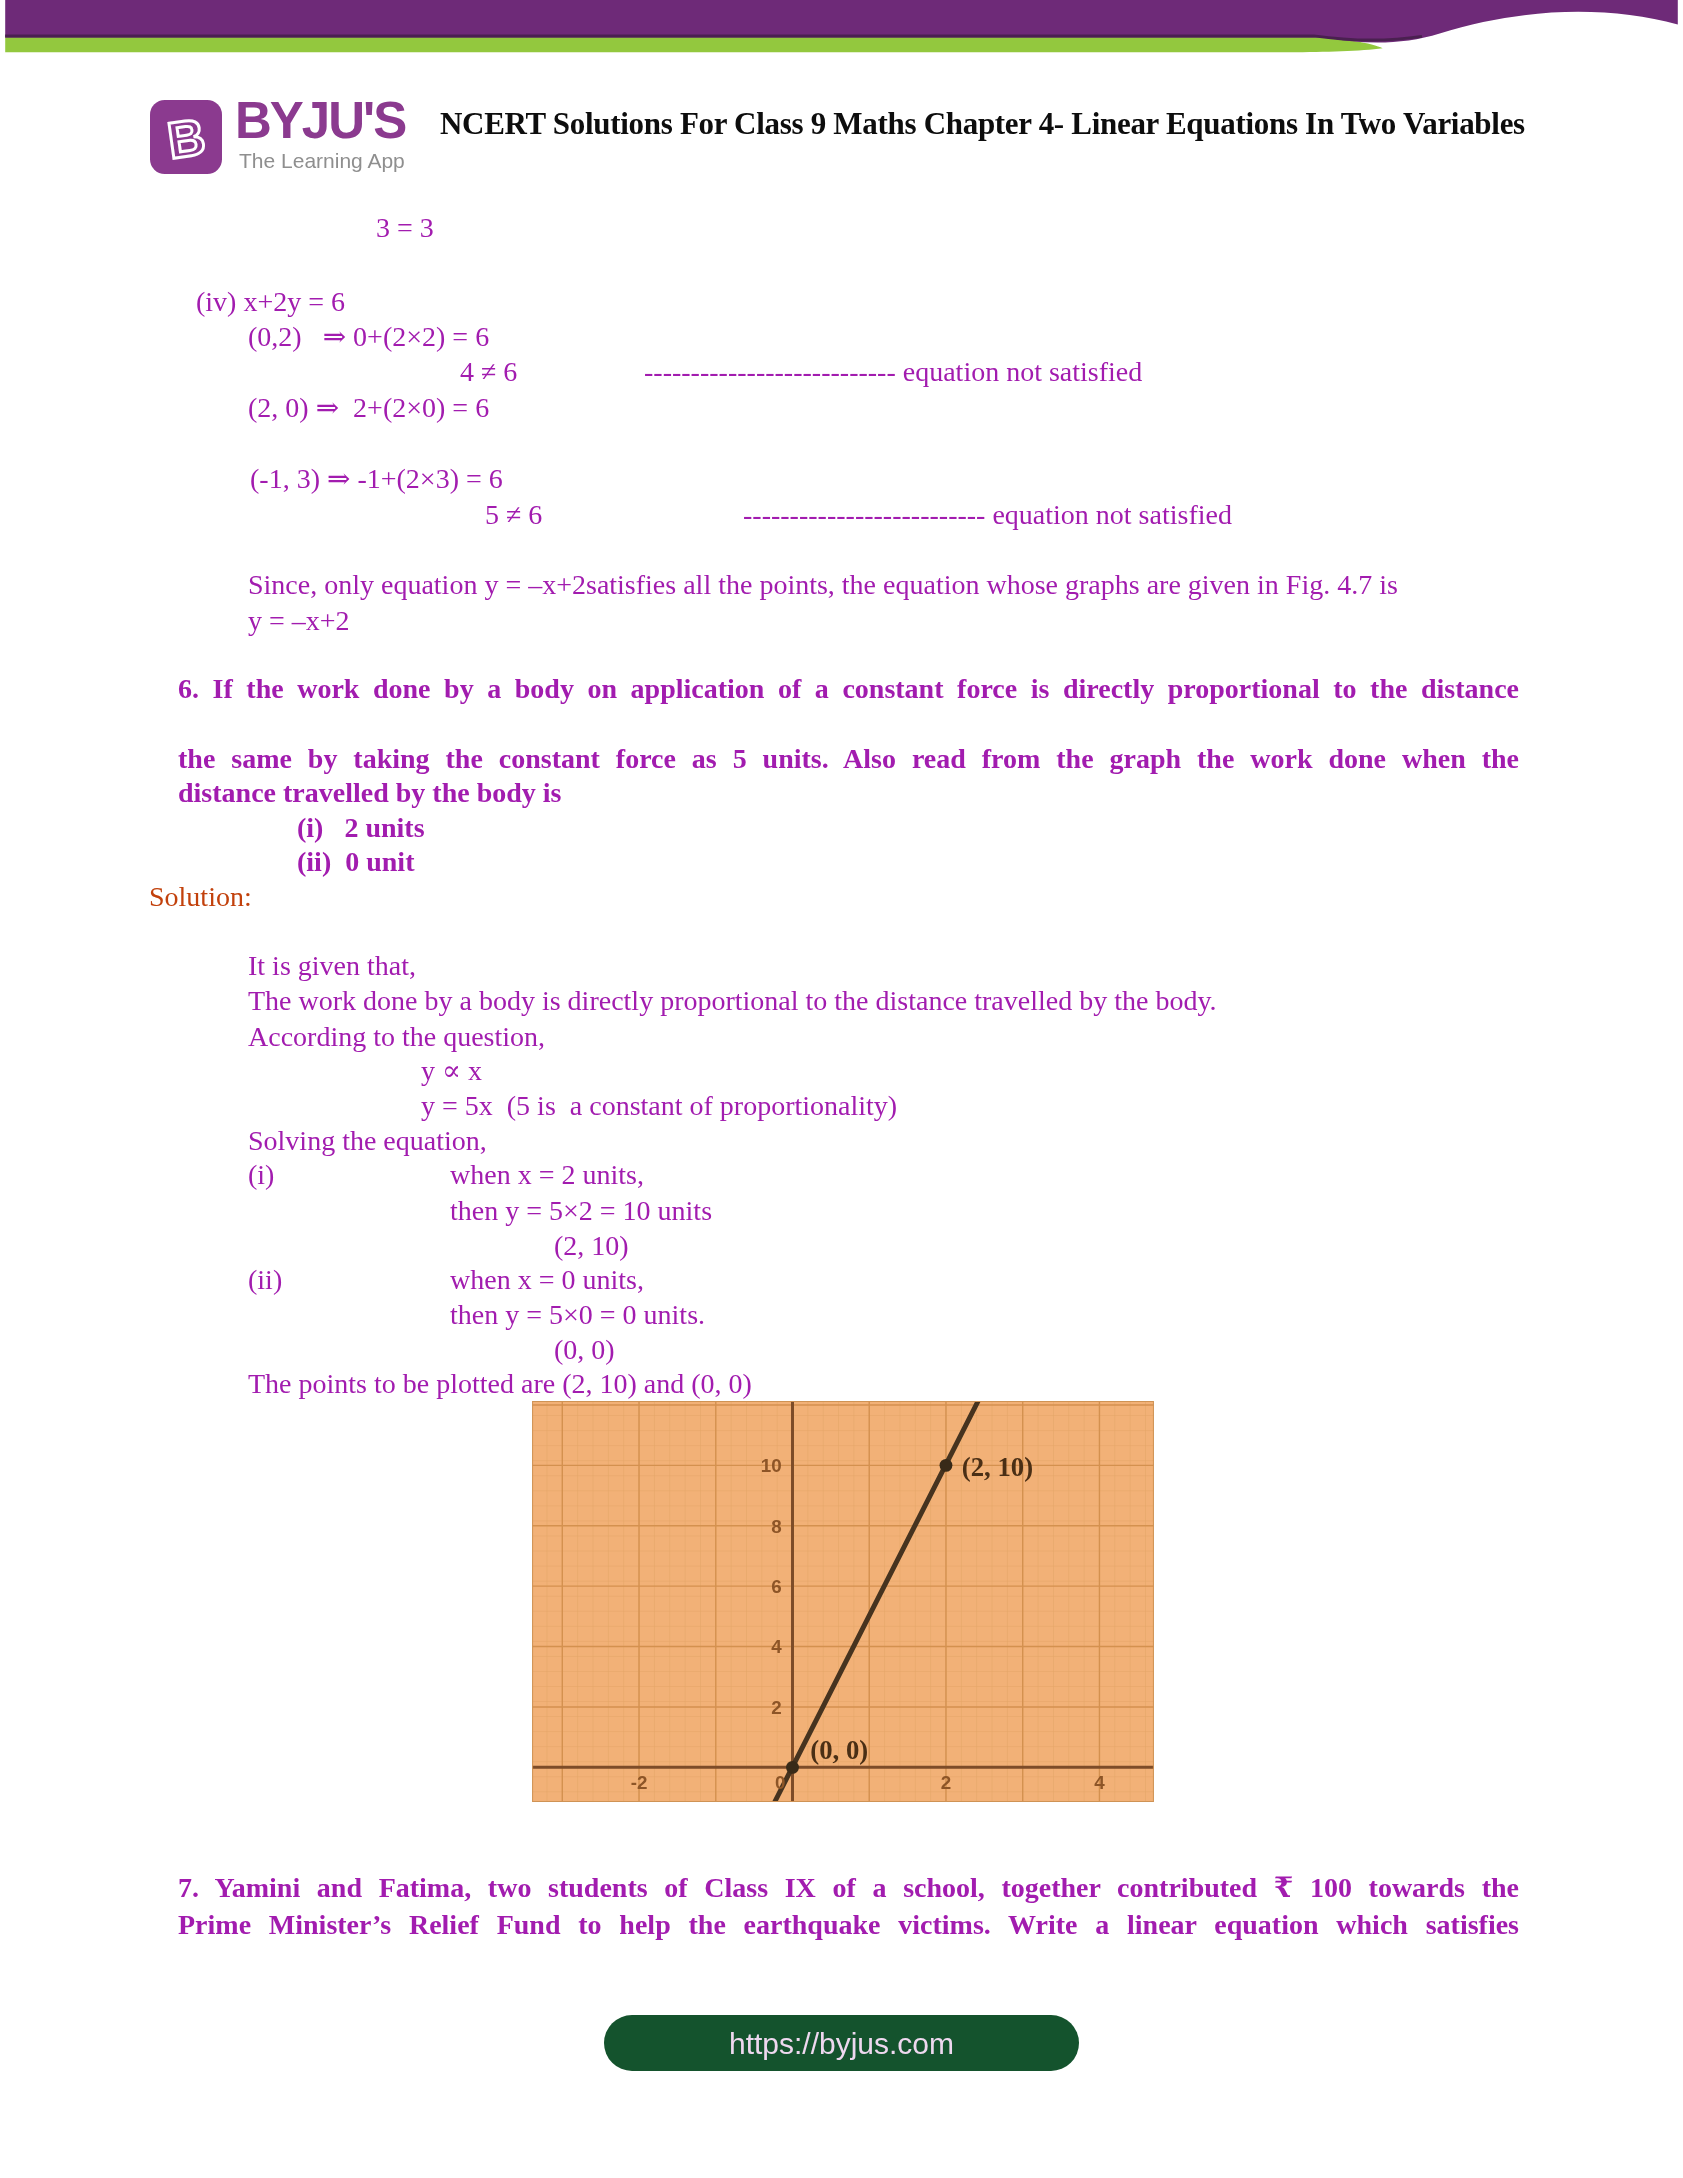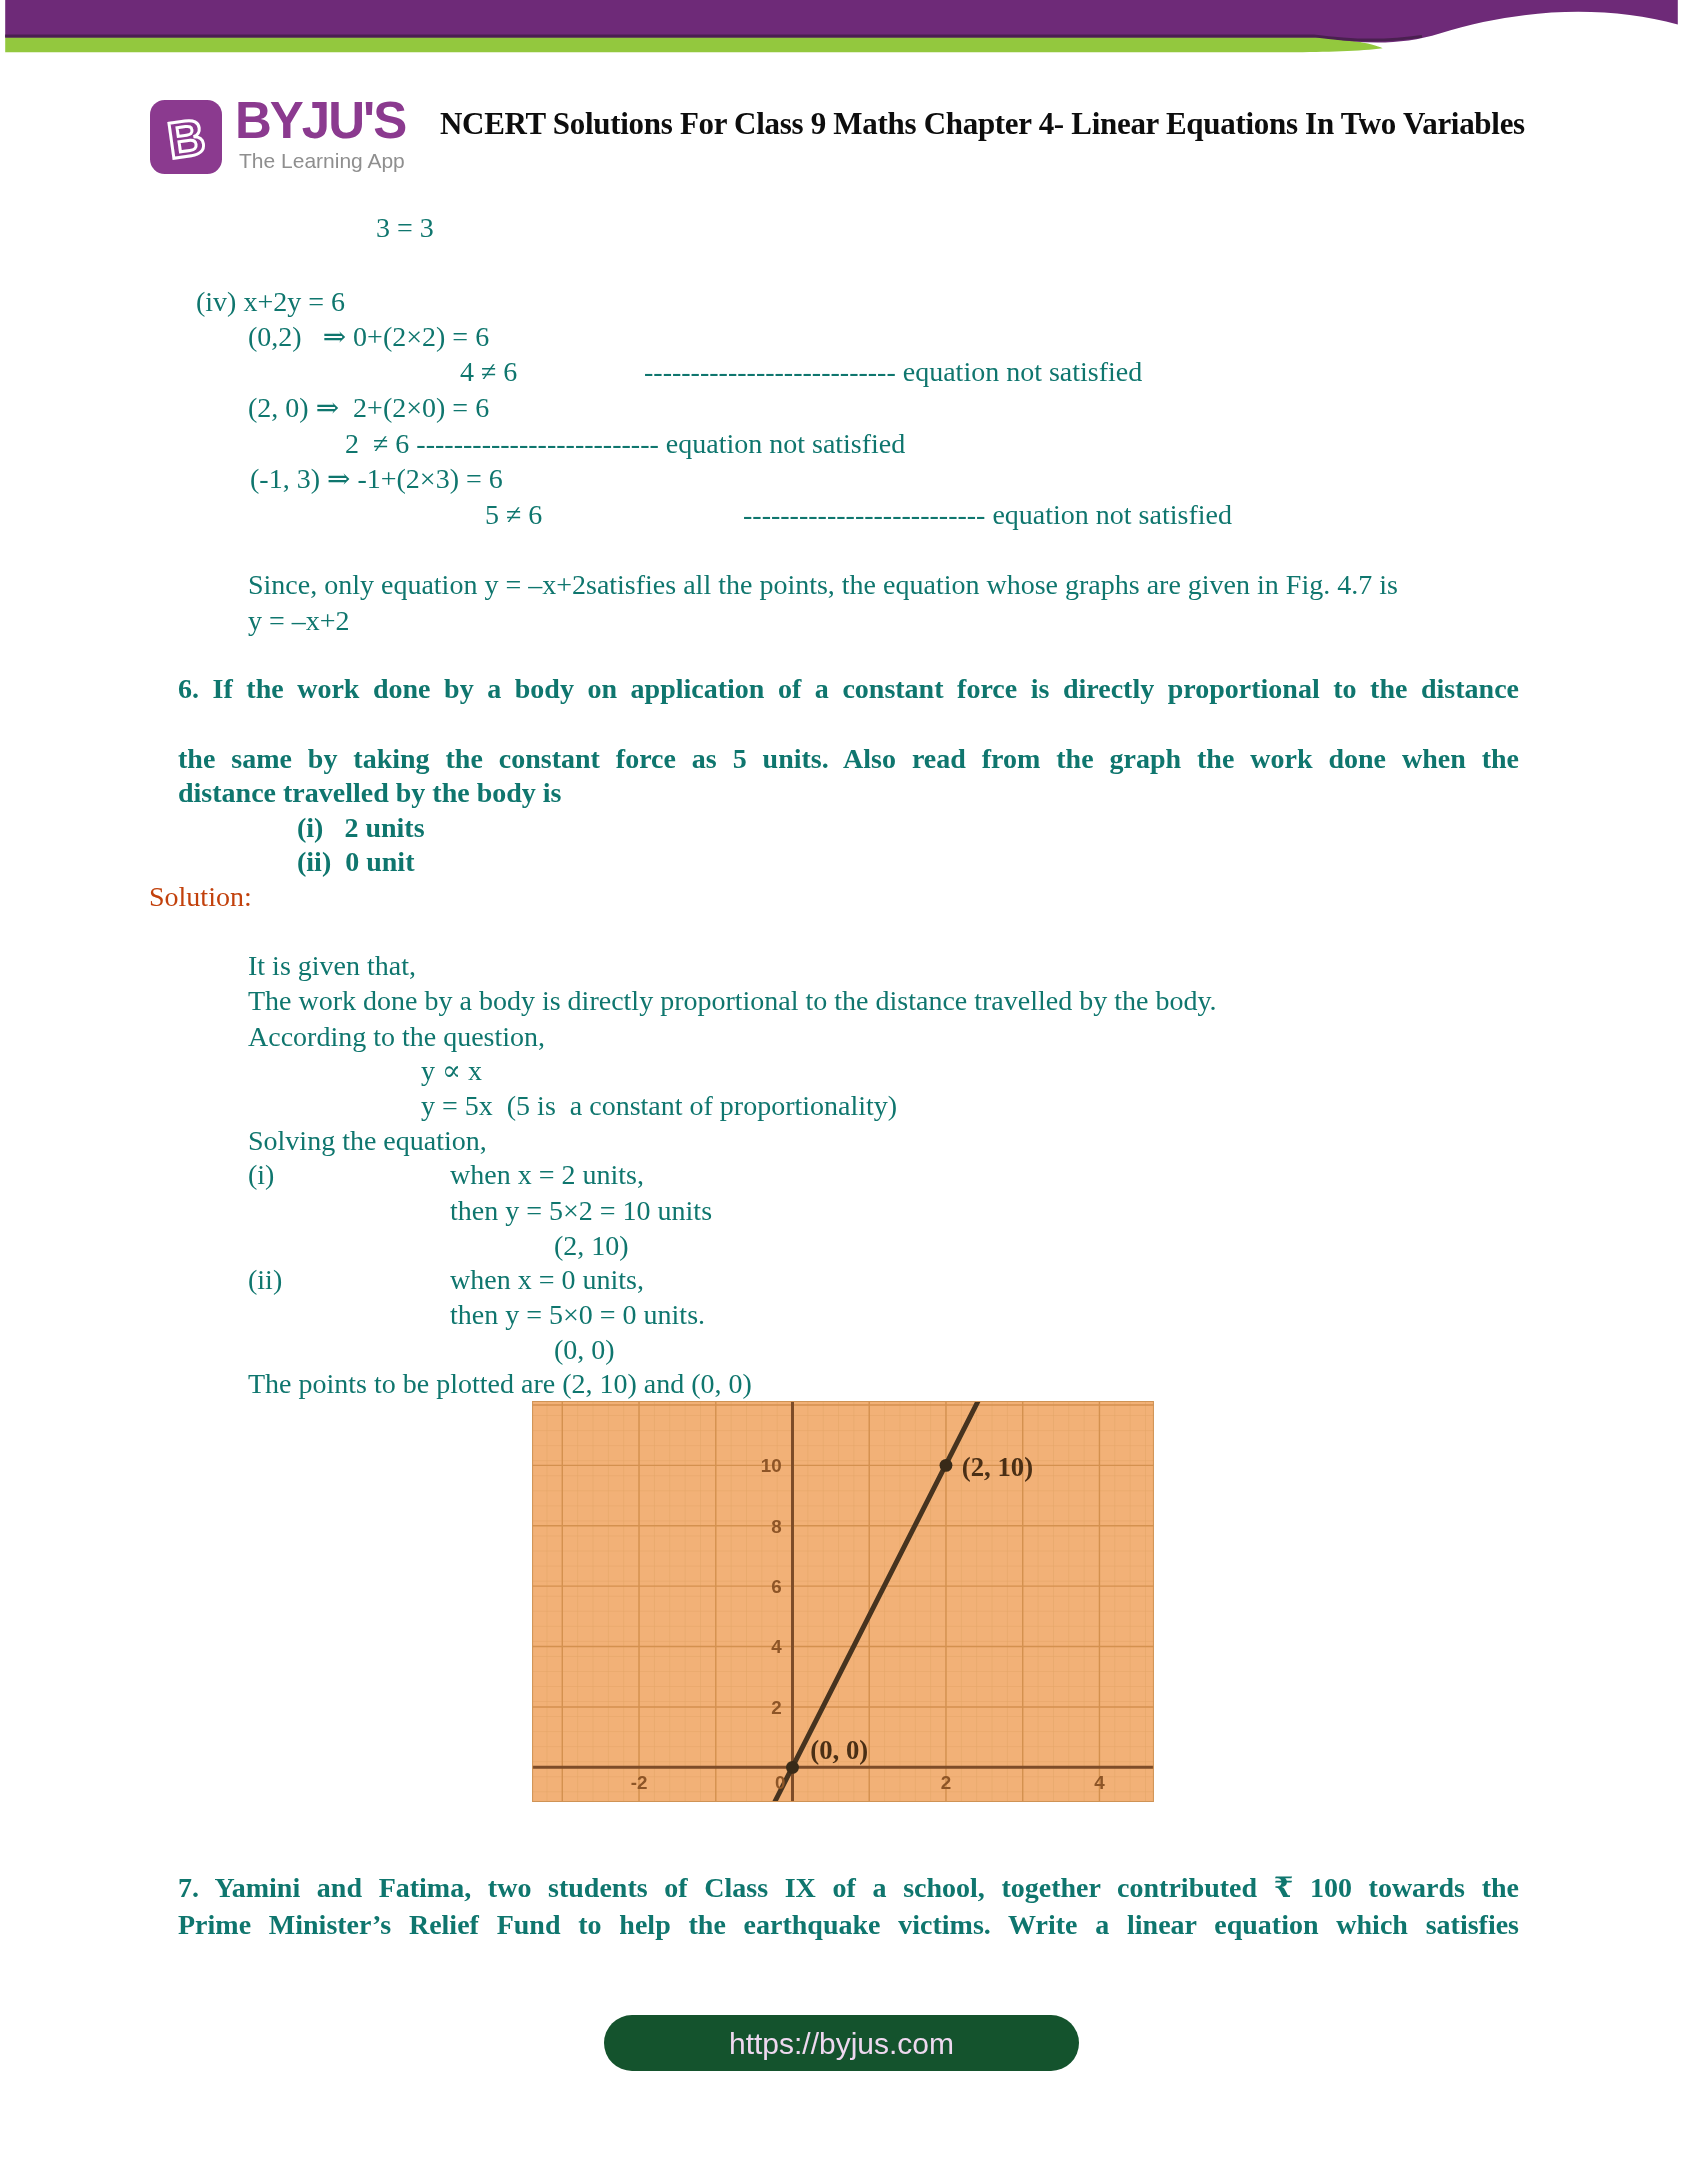--- a/index.html
+++ b/index.html
@@ -1,18 +1,18 @@
 <!DOCTYPE html>
 <html><head>
 <meta charset="utf-8">
 <style>
   html,body{margin:0;padding:0;background:#ffffff;}
   #page{position:relative;width:1683px;height:2178px;background:#ffffff;overflow:hidden;
         font-family:"Liberation Serif","DejaVu Serif",serif;}
-  .ln{position:absolute;font:28px/35px "Liberation Serif","DejaVu Serif",serif;color:#0f766e;white-space:pre;}
+  .ln{position:absolute;font:28px/35px "Liberation Serif","DejaVu Serif",serif;color:#a21caf;white-space:pre;}
   .bold{font-weight:bold;}
   .jln{white-space:normal;width:1341px;text-align:justify;text-align-last:justify;}
   .green{color:#c2410c;}
   #header-wave{position:absolute;left:0;top:0;}
   #logo-badge{position:absolute;left:150px;top:100px;}
   #brand-text{position:absolute;left:235px;top:95px;font:700 51px/51px "Liberation Sans",sans-serif;
               color:#8b3a8f;letter-spacing:-2px;white-space:nowrap;text-align:right;}
   #brand-tagline{position:absolute;left:239px;top:149px;font:21px/24px "Liberation Sans",sans-serif;
               color:#8f8f8f;width:190px;overflow:hidden;white-space:nowrap;}
   #doc-title{position:absolute;left:440px;top:104px;font:700 31px/40px "Liberation Serif","DejaVu Serif",serif;
@@ -43,21 +43,20 @@
   <div id="brand-tagline">The Learning App</div>
 
   <div id="doc-title">NCERT Solutions For Class 9 Maths Chapter 4- Linear Equations In Two Variables</div>
 
   <div class="ln" style="left:376px;top:210px">3 = 3</div>
   <div class="ln" style="left:196px;top:284px">(iv) x+2y = 6</div>
   <div class="ln" style="left:248px;top:319px">(0,2)   ⇒ 0+(2×2) = 6</div>
   <div class="ln" style="left:460px;top:354px">4 ≠ 6</div>
   <div class="ln" style="left:644px;top:354px">--------------------------- equation not satisfied</div>
   <div class="ln" style="left:248px;top:390px">(2, 0) ⇒  2+(2×0) = 6</div>
-  <div class="ln" style="left:345px;top:426px">2  ≠ 6 -------------------------- equation not satisfied</div>
   <div class="ln" style="left:250px;top:461px">(-1, 3) ⇒ -1+(2×3) = 6</div>
   <div class="ln" style="left:485px;top:497px">5 ≠ 6</div>
   <div class="ln" style="left:743px;top:497px">-------------------------- equation not satisfied</div>
   <div class="ln" style="left:248px;top:567px">Since, only equation y = –x+2satisfies all the points, the equation whose graphs are given in Fig. 4.7 is</div>
   <div class="ln" style="left:248px;top:603px">y = –x+2</div>
 
   <div class="ln bold jln" style="left:178px;top:671px">6. If the work done by a body on application of a constant force is directly proportional to the distance</div>
   <div class="ln bold jln" style="left:178px;top:741px">the same by taking the constant force as 5 units. Also read from the graph the work done when the</div>
   <div class="ln bold" style="left:178px;top:775px">distance travelled by the body is</div>
   <div class="ln bold" style="left:297px;top:810px">(i)   2 units</div>

